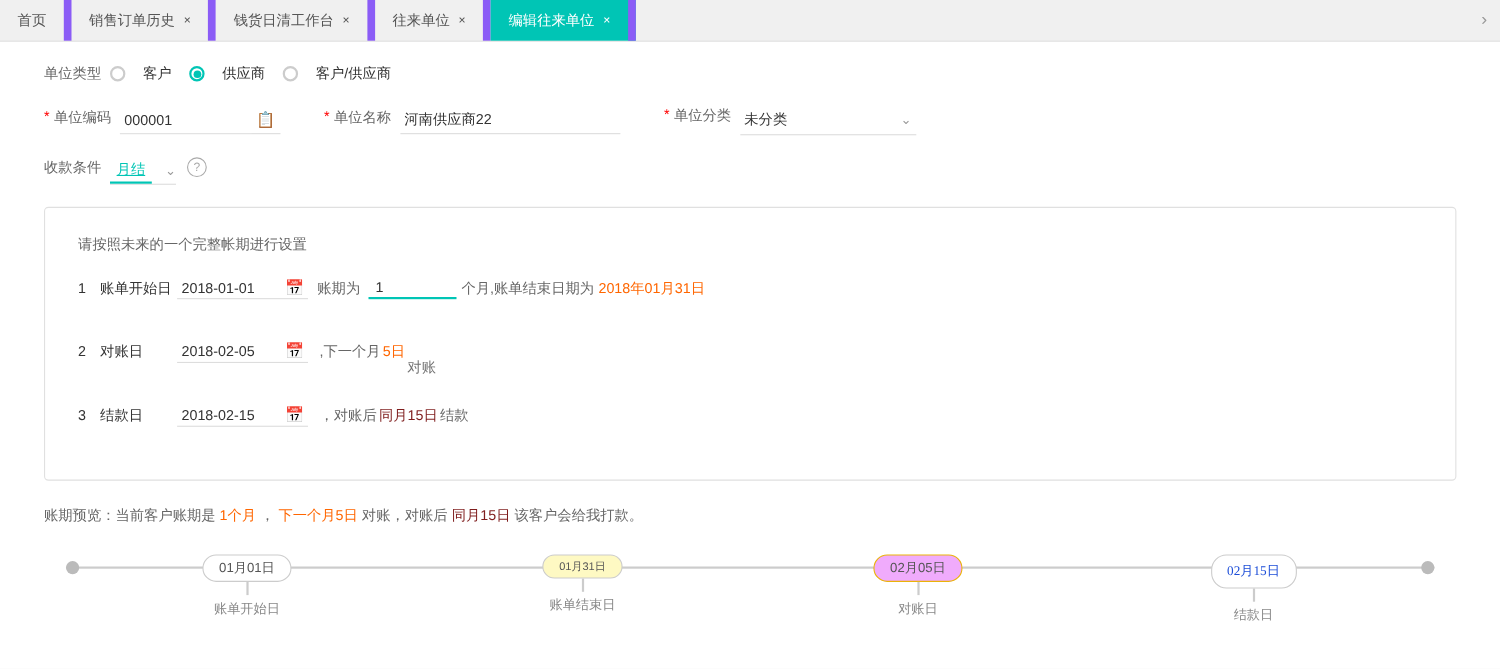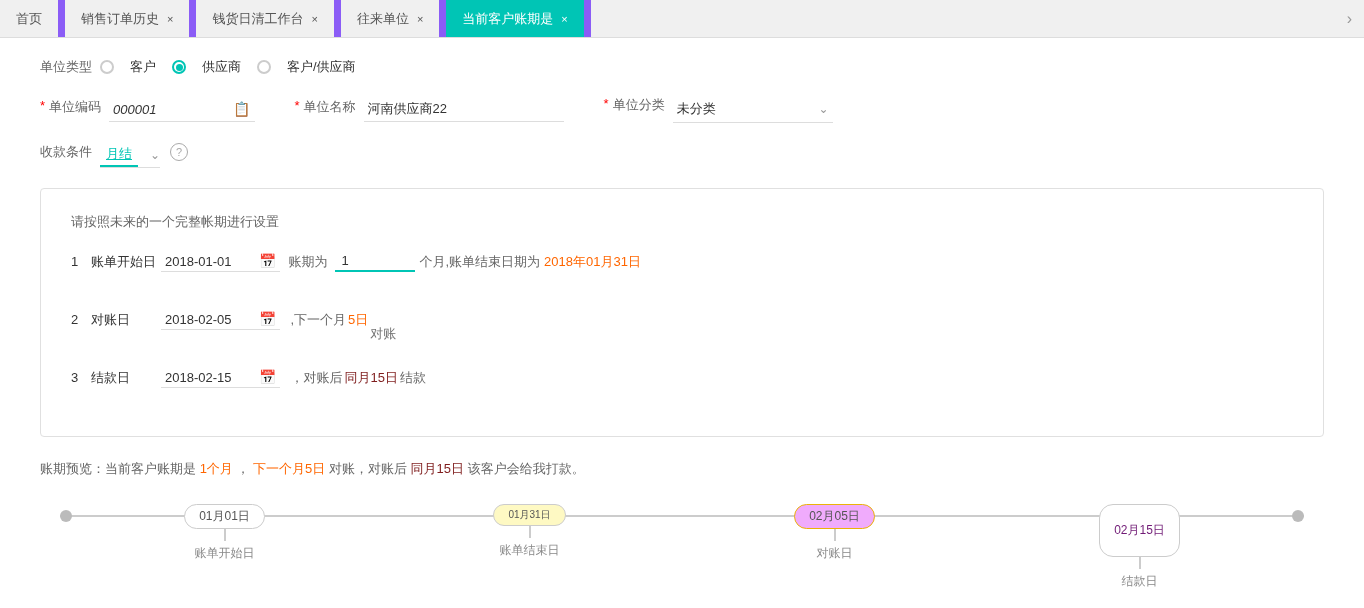--- a/index.html
+++ b/index.html
@@ -242,21 +242,21 @@
   </div>
   <div class="tab">
     <span>钱货日清工作台</span>
     <span class="close-x">×</span>
   </div>
   <div class="tab">
     <span>往来单位</span>
     <span class="close-x">×</span>
   </div>
   <div class="tab active">
-    <span>当前客户账期是</span>
+    <span>编辑往来单位</span>
     <span class="close-x">×</span>
   </div>
   <div class="tab-bar-arrow">›</div>
 </div>
 
 <div class="content-area">
 
   <div class="form-row">
     <div class="form-group">
       <span class="form-label">单位类型</span>
@@ -275,21 +275,21 @@
         </div>
       </div>
     </div>
   </div>
 
   <div class="form-row">
     <div class="form-group">
       <span class="required-star">*</span>
       <span class="form-label">单位编码</span>
       <div class="input-with-icon">
-        <input type="text" style="width: 120px; font-style: italic;" value="000001">
+        <input type="text" style="width: 120px;" value="000001">
         <span class="icon-btn">📋</span>
       </div>
     </div>
     <div class="form-group">
       <span class="required-star">*</span>
       <span class="form-label">单位名称</span>
       <input type="text" class="input-field" style="width: 200px; border-bottom: 1px solid rgb(221, 221, 221);" value="河南供应商22">
     </div>
     <div class="form-group">
       <span class="required-star">*</span>
@@ -386,21 +386,21 @@
         <div style="font-size:12px;color:#888;margin-top:4px;">账单结束日</div>
       </div>
 
       <div style="display:flex;flex-direction:column;align-items:center;flex:1;">
         <div style="border:1px solid #eab308;border-radius:14px;padding:3px 14px;font-size:12px;color:#555;background:#f0abfc;white-space:nowrap;">02月05日</div>
         <div style="width:2px;height:12px;background:#ccc;"></div>
         <div style="font-size:12px;color:#888;margin-top:4px;">对账日</div>
       </div>
 
       <div style="display:flex;flex-direction:column;align-items:center;flex:1;">
-        <div style="border:1px solid #ccc;border-radius:14px;padding:17px 14px;font-size:12px;color:#701a75;background:#fff;white-space:nowrap;">02月15日</div>
+        <div style="border:1px solid #ccc;border-radius:14px;padding:6px 14px;font-size:12px;color:#1d4ed8;background:#fff;white-space:nowrap;font-family:Liberation Serif, serif;">02月15日</div>
         <div style="width:2px;height:12px;background:#ccc;"></div>
         <div style="font-size:12px;color:#888;margin-top:4px;">结款日</div>
       </div>
 
       <div style="display:flex;flex-direction:column;align-items:center;">
         <div style="width:12px;height:12px;border-radius:50%;background:#bbb;margin-bottom:30px;margin-top:6px;"></div>
       </div>
 
     </div>
   </div>

